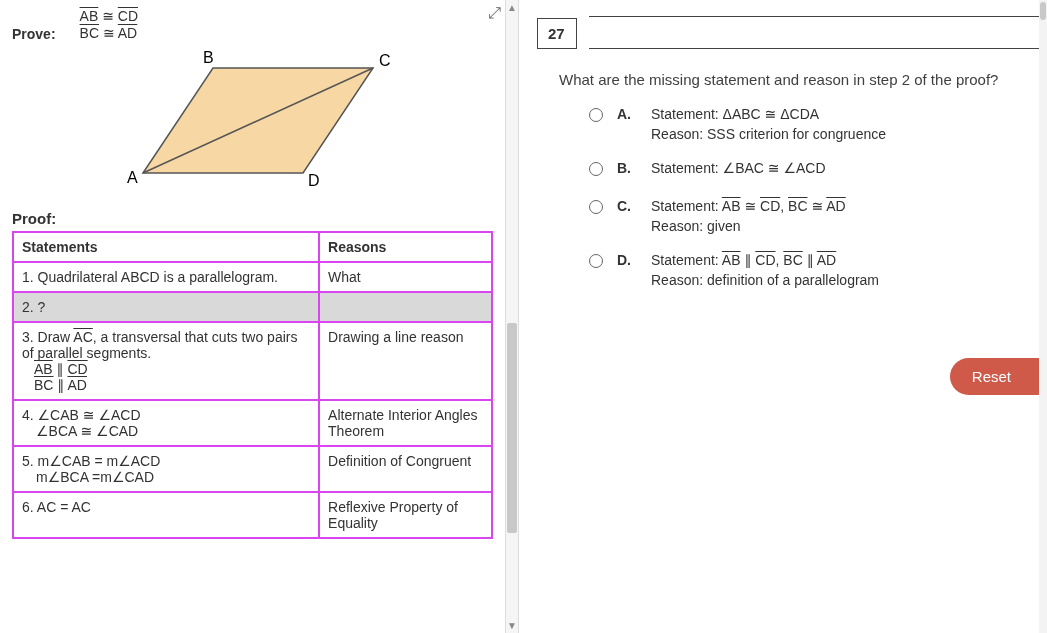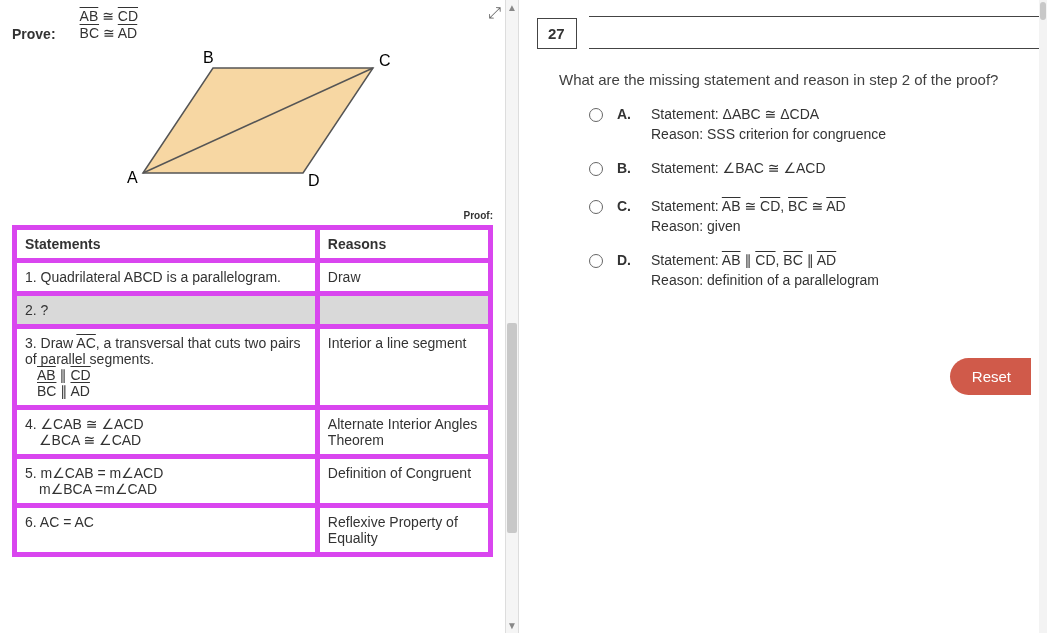--- a/index.html
+++ b/index.html
@@ -55,28 +55,28 @@
     .expand-icon {
       position: absolute;
       top: 4px;
       right: 4px;
       font-size: 16px;
       color: #666;
       cursor: pointer;
     }
     .diagram-wrap { display:flex; justify-content:center; margin: 6px 0 12px;}
     svg.parallelogram { width: 300px; height: 150px; }
-    .proof-label { font-weight: bold; font-size: 10px; margin: 8px 0 4px; text-align: right;}
+    .proof-label { font-weight: bold; font-size: 15px; margin: 8px 0 4px;}
     table.proof-table {
       border-collapse: collapse;
       width: 100%;
       font-size: 14px;
     }
     table.proof-table th, table.proof-table td {
-      border: 5px solid #d946ef;
+      border: 2px solid #d946ef;
       padding: 6px 8px;
       text-align: left;
       vertical-align: top;
     }
     table.proof-table th { font-weight: bold; background: #fff;}
     tr.highlight-row td { background: #d9d9d9; }
     
     .question-number-box {
       border: 1px solid #444;
       padding: 6px 10px;
@@ -101,27 +101,27 @@
     }
     .radio {
       width: 14px; height: 14px; border: 1.5px solid #666; border-radius: 50%;
       margin-top: 2px; flex-shrink: 0; cursor: pointer;
     }
     .answer-label { font-weight: bold; width: 20px; flex-shrink: 0;}
     .answer-content { flex:1; }
     .answer-content .line1 { margin-bottom: 4px;}
     .reset-btn {
       position: absolute;
-      right: 8px;
+      right: 0px;
       top: 358px;
       background: #d05a4a;
       color: #fff;
       border: none;
       border-radius: 22px 0 0 22px;
-      padding: 10px 20px 10px 22px;
+      padding: 10px 28px 10px 22px;
       font-size: 15px;
       font-weight: 500;
       cursor: pointer;
     }
     .sub { font-size: 14px; margin-top: 16px;}
     .ol { text-decoration: overline; }
   </style>
 </head>
 <body>
 
@@ -152,33 +152,33 @@
   <table class="proof-table">
     <thead>
       <tr>
         <th>Statements</th>
         <th>Reasons</th>
       </tr>
     </thead>
     <tbody>
       <tr>
         <td>1. Quadrilateral ABCD is a parallelogram.</td>
-        <td>Draw</td>
+        <td>What</td>
       </tr>
       <tr class="highlight-row">
         <td>2.    ?</td>
         <td></td>
       </tr>
       <tr>
         <td>
           <span>3. Draw </span><span class="ol">AC</span><span>, a transversal that cuts two pairs of parallel segments.</span><br>
           <span class="sub" style="padding-left:12px;"><span class="ol">AB</span><span> ∥ </span><span class="ol">CD</span></span><br>
           <span class="sub" style="padding-left:12px;"><span class="ol">BC</span><span> ∥ </span><span class="ol">AD</span></span>
         </td>
-        <td>Interior a line segment</td>
+        <td>Drawing a line reason</td>
       </tr>
       <tr>
         <td>
           <span>4. ∠CAB ≅ ∠ACD</span><br>
           <span class="sub" style="padding-left:14px;">∠BCA ≅ ∠CAD</span>
         </td>
         <td>Alternate Interior Angles Theorem</td>
       </tr>
       <tr>
         <td>

